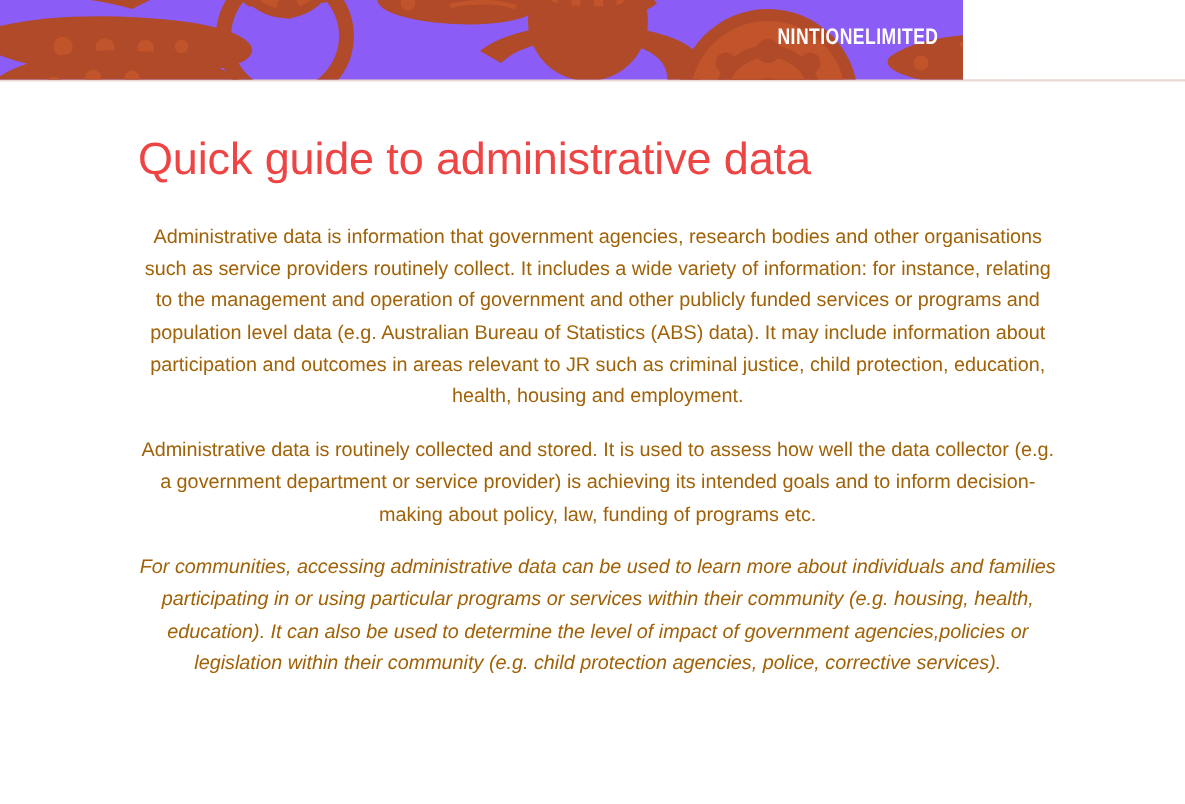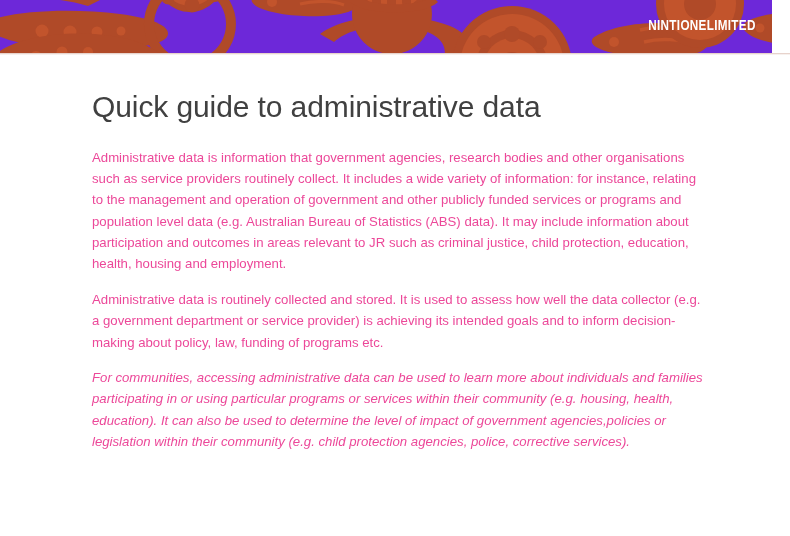--- a/index.html
+++ b/index.html
@@ -11,23 +11,23 @@
     width: 790px;
     height: 536px;
     overflow: hidden;
     font-family: "Liberation Sans", sans-serif;
     -webkit-font-smoothing: antialiased;
   }
 
   
   .banner {
     position: relative;
-    width: 772px;
+    width: 642px;
     height: 53px;
-    background: #6d28d9;
+    background: #8b5cf6;
     overflow: hidden;
   }
   .banner-pattern {
     position: absolute;
     left: 0;
     top: 0;
     width: 790px;
     height: 53px;
     display: block;
   }
@@ -58,43 +58,43 @@
   .page {
     position: relative;
     padding: 0;
   }
   .content {
     margin-left: 92px;
     margin-right: 85px;
     padding-top: 37px;
   }
   .doc-title {
-    color: #404040;
+    color: #ef4444;
     font-size: 30px;
     font-weight: normal;
     line-height: 1.15;
     margin: 0 0 22px 0;
     letter-spacing: -0.1px;
   }
   .section-heading {
     color: #b01043;
     font-size: 13.5px;
     font-weight: bold;
     margin: 0 0 17px 0;
     line-height: 1.2;
   }
   .section-heading.spaced-top {
     margin-top: 24px;
   }
   .body-par {
-    color: #ec4899;
+    color: #a16207;
     font-size: 13.2px;
     line-height: 1.62;
     margin: 0 0 14px 0;
-    text-align: left;
+    text-align: center;
   }
   .body-par:last-child {
     margin-bottom: 0;
     font-style: italic;
   }
 </style>
 </head>
 <body>
 
 <div class="banner">

